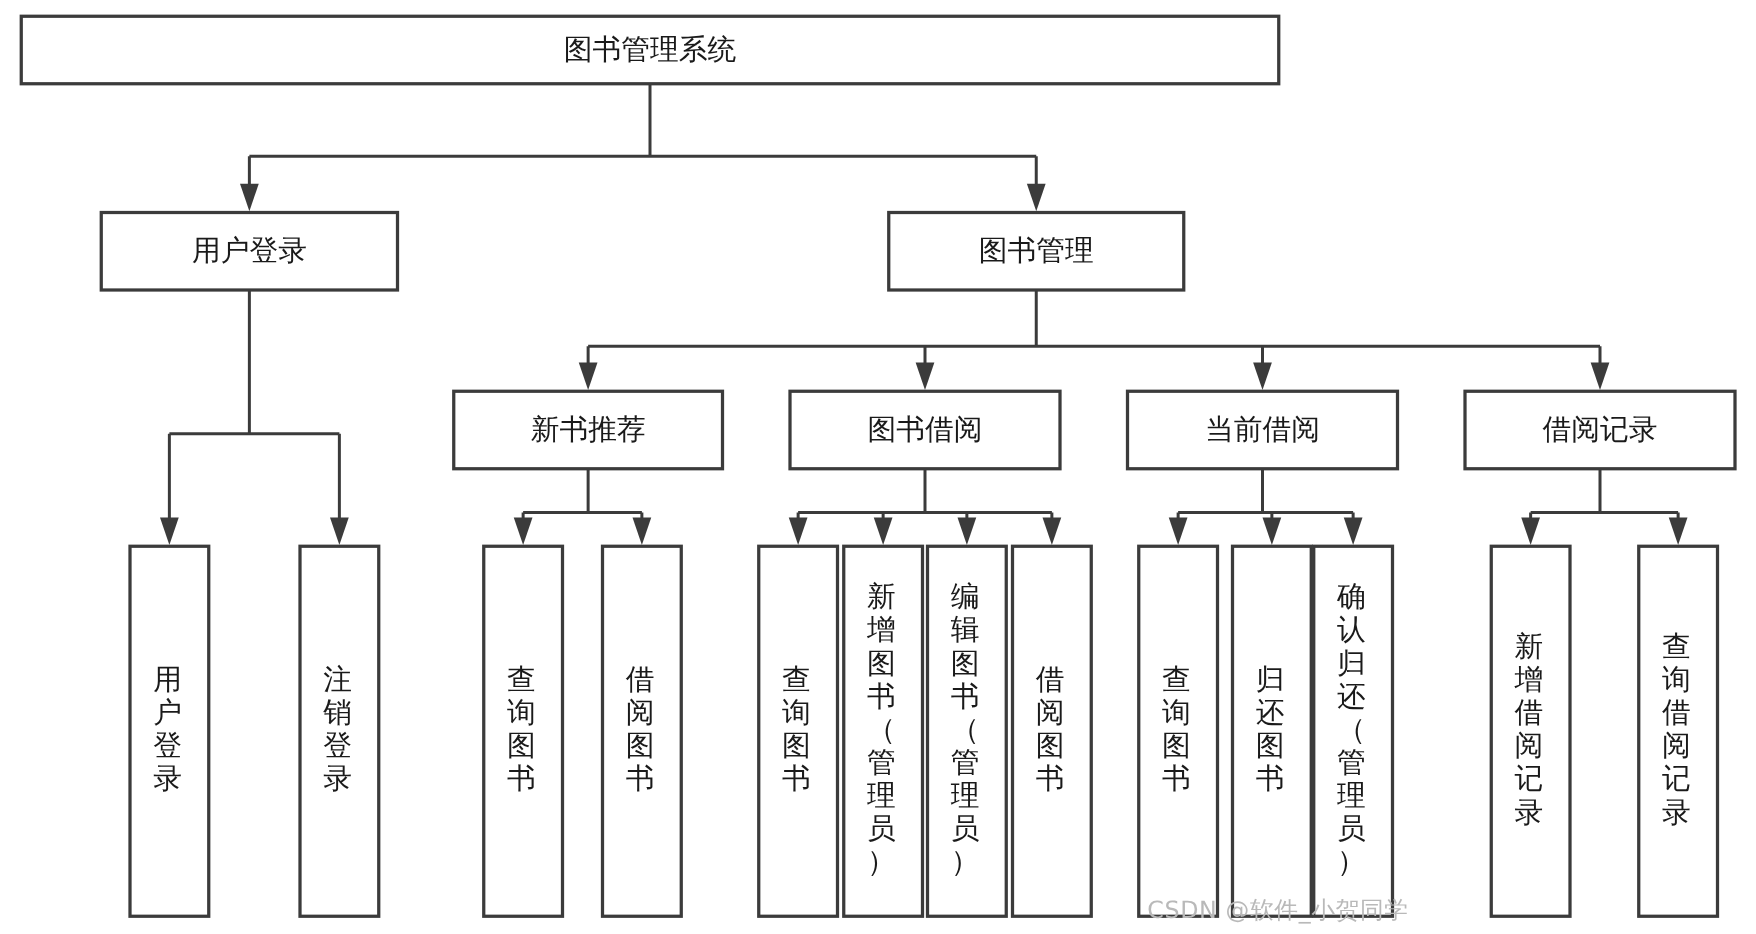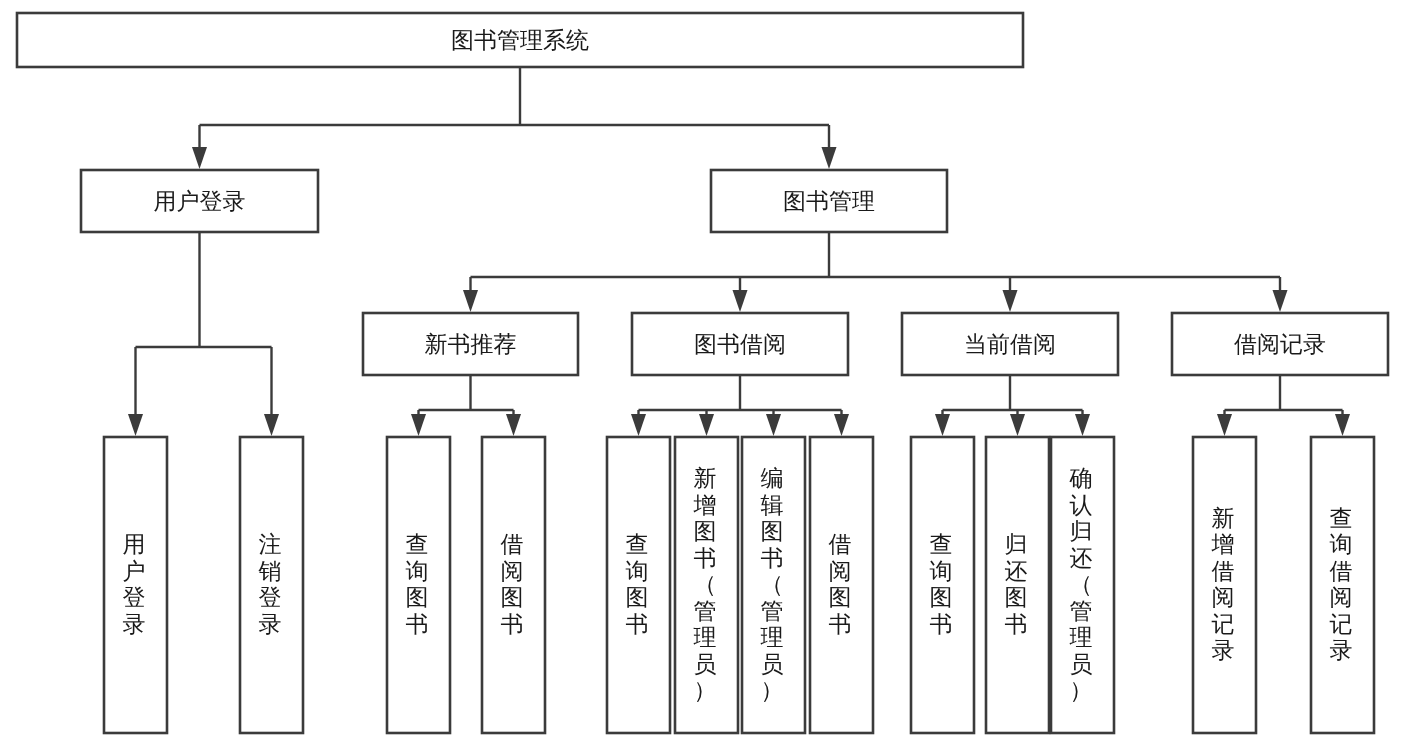--- a/index.html
+++ b/index.html
@@ -201,13 +201,14 @@
         <g>
           <rect class="node-box" x="1193" y="437" width="63" height="296"></rect>
           <text class="node-label label-v" x="1224.5" y="0"><tspan x="1224.5" y="518.75">新</tspan><tspan x="1224.5" y="545.25">增</tspan><tspan x="1224.5" y="571.75">借</tspan><tspan x="1224.5" y="598.25">阅</tspan><tspan x="1224.5" y="624.75">记</tspan><tspan x="1224.5" y="651.25">录</tspan></text>
         </g>
         <g>
           <rect class="node-box" x="1311" y="437" width="63" height="296"></rect>
           <text class="node-label label-v" x="1342.5" y="0"><tspan x="1342.5" y="518.75">查</tspan><tspan x="1342.5" y="545.25">询</tspan><tspan x="1342.5" y="571.75">借</tspan><tspan x="1342.5" y="598.25">阅</tspan><tspan x="1342.5" y="624.75">记</tspan><tspan x="1342.5" y="651.25">录</tspan></text>
         </g>
       </g>
   </svg>
+  <div class="watermark">CSDN @软件_小贺同学</div>
 </div>
 
 </body></html>

